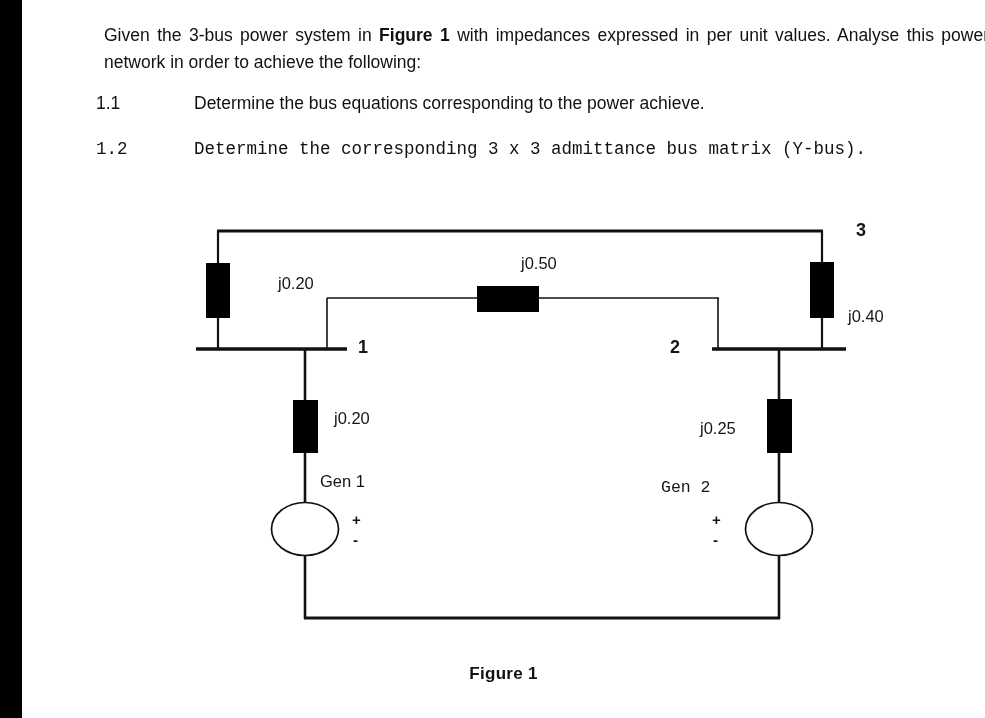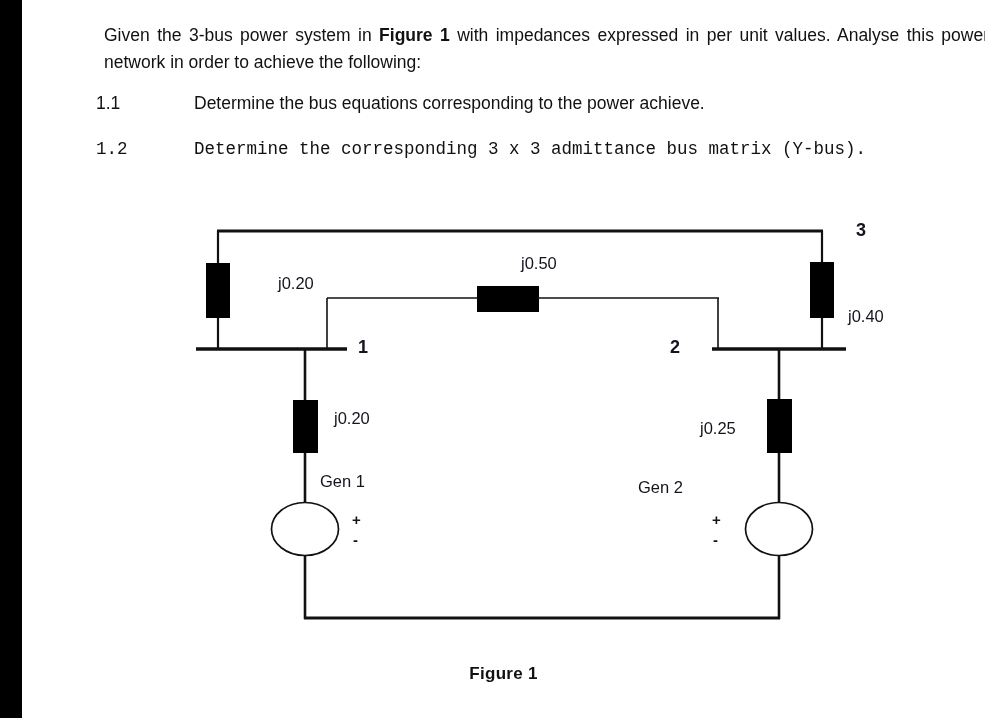--- a/index.html
+++ b/index.html
@@ -171,21 +171,21 @@
     <div class="bus-num" style="left:648px; top:142px;">2</div>
 
     <div class="fig-label" style="left:256px; top:79px;">j0.20</div>
     <div class="fig-label" style="left:483px; top:59px;margin-left:16px;">j0.50</div>
     <div class="fig-label" style="left:826px; top:88px;margin-top:24px;">j0.40</div>
 
     <div class="fig-label" style="left:312px; top:214px;">j0.20</div>
     <div class="fig-label" style="left:678px; top:224px;">j0.25</div>
 
     <div class="fig-label" style="left:298px; top:277px;">Gen 1</div>
-    <div class="fig-label" style="left:616px; top:283px;">Gen 2</div>
+    <div class="fig-label" style="left:639px; top:283px;font-family:Liberation Mono, monospace;">Gen 2</div>
 
     <div class="fig-label small-sign" style="left:330px; top:316px;">+</div>
     <div class="fig-label small-sign" style="left:331px; top:336px;">-</div>
 
     <div class="fig-label small-sign" style="left:690px; top:316px;">+</div>
     <div class="fig-label small-sign" style="left:691px; top:336px;">-</div>
 
     <div id="figure-caption">Figure 1</div>
 
   </div>

